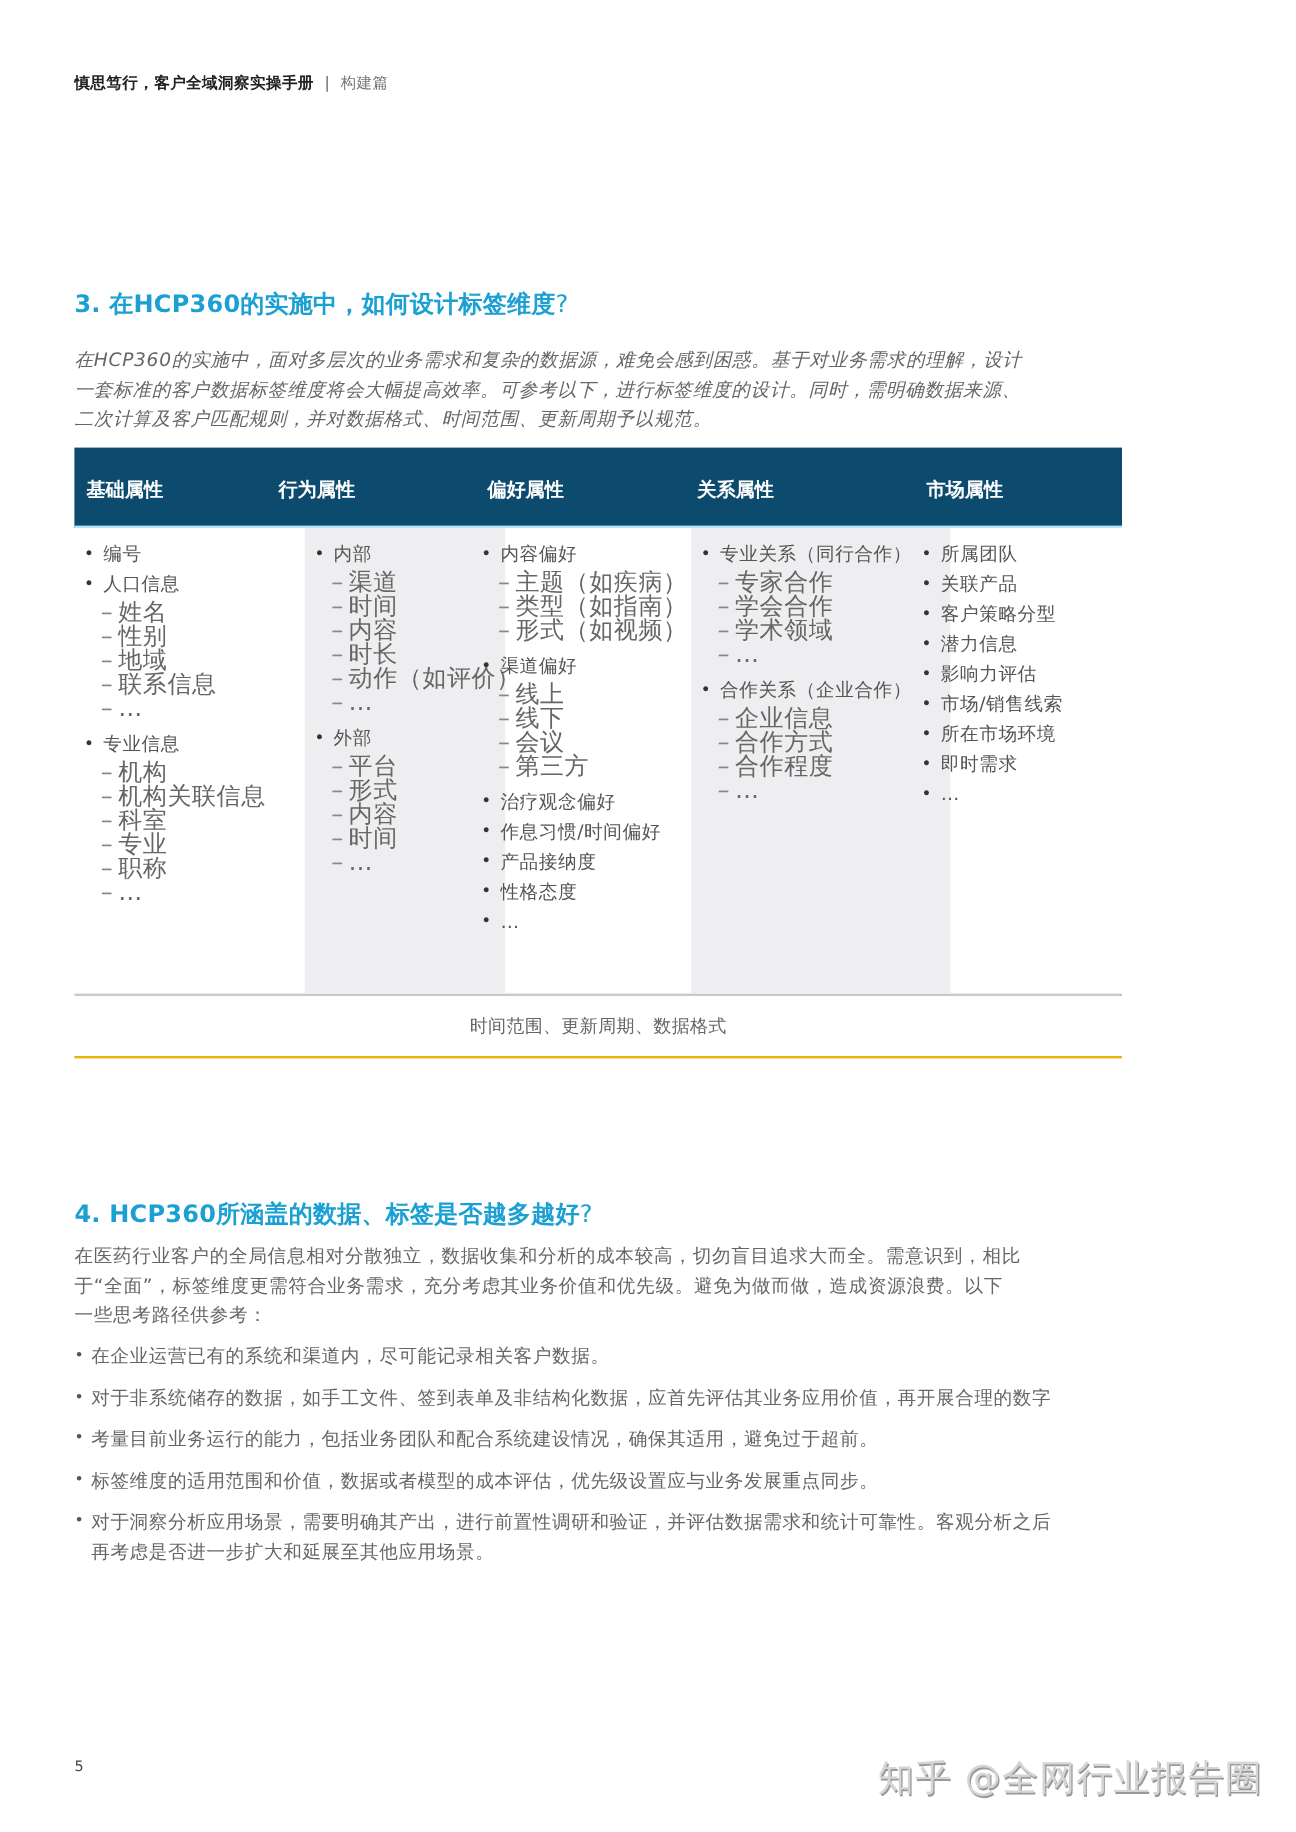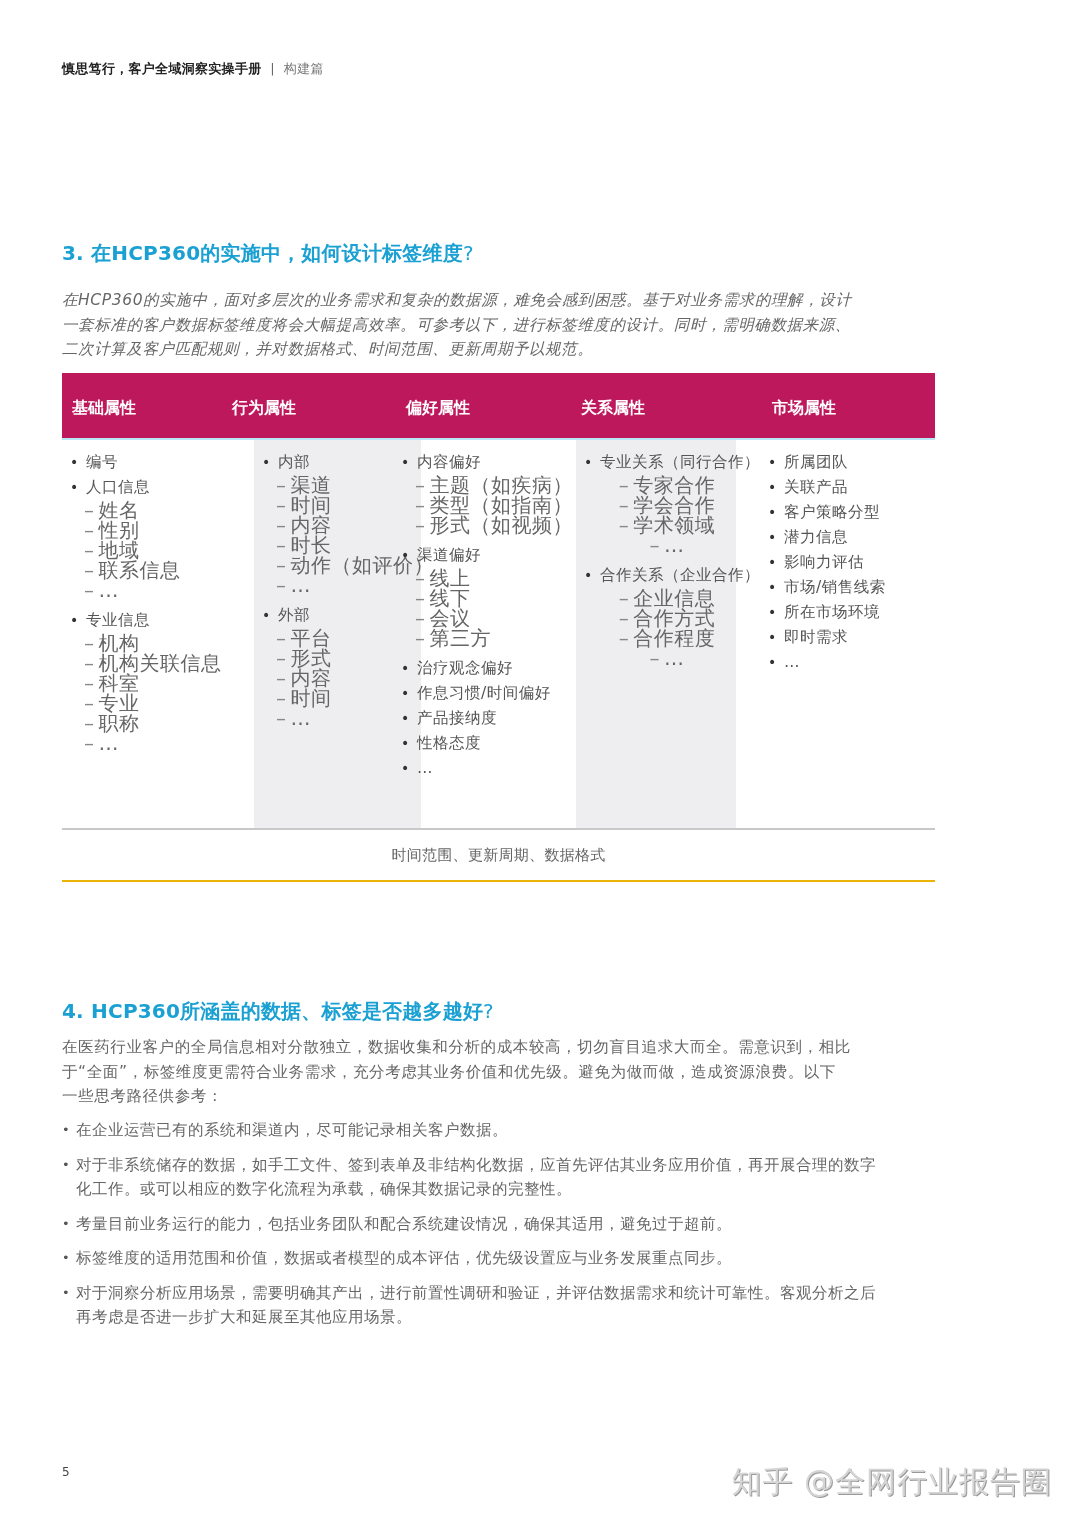--- a/index.html
+++ b/index.html
@@ -20,21 +20,21 @@
   }
   .section-title .q { font-weight: normal; color: #1aa0d2; }
   .para {
     position: absolute; left: 62px; width: 875px; font-size: 15.5px; line-height: 24.5px; color: #666;
     letter-spacing: 0.6px; margin: 0;
   }
 
   
   .table { position: absolute; left: 62px; top: 373px; width: 873px; }
   .thead {
-    height: 65px; background: #be185d; display: flex; align-items: center; position: relative;
+    height: 65px; background: #0c4a6e; display: flex; align-items: center; position: relative;
     border-bottom: 2px solid #b9e6f5;
   }
   .th { color: #fff; font-size: 16px; font-weight: bold; position: absolute; top: 25px; }
   .tbody { position: relative; height: 388px; }
   .col { position: absolute; top: 0; bottom: 0; padding-top: 10px; box-sizing: border-box; }
   .col.gray { background: #eeeef1; }
   .li { font-size: 15.5px; color: #555; line-height: 25px; position: relative; padding-left: 24px; white-space: nowrap; letter-spacing: 0.5px; }
   .li::before { content: "•"; position: absolute; left: 8px; color: #333; font-size: 14px; }
   .subli { font-size: 20px; color: #666; line-height: 20px; padding-left: 22px; white-space: nowrap; letter-spacing: 0.5px; }
   .subli .dash { color: #888; margin-right: 4px; }
@@ -131,21 +131,21 @@
         <div class="subli"><span class="dash">–</span><span>线下</span></div>
         <div class="subli"><span class="dash">–</span><span>会议</span></div>
         <div class="subli"><span class="dash">–</span><span>第三方</span></div>
         <div class="gap"></div>
         <div class="li">治疗观念偏好</div>
         <div class="li">作息习惯/时间偏好</div>
         <div class="li">产品接纳度</div>
         <div class="li">性格态度</div>
         <div class="li">…</div>
       </div>
-    <div class="col gray" id="col3" style="left:514px; width:160px;text-align:center;">
+    <div class="col gray" id="col3" style="left:514px; width:216px;">
         <div class="li">专业关系（同行合作）</div>
         <div class="subli"><span class="dash">–</span><span>专家合作</span></div>
         <div class="subli"><span class="dash">–</span><span>学会合作</span></div>
         <div class="subli"><span class="dash">–</span><span>学术领域</span></div>
         <div class="subli"><span class="dash">–</span><span>…</span></div>
         <div class="gap"></div>
         <div class="li">合作关系（企业合作）</div>
         <div class="subli"><span class="dash">–</span><span>企业信息</span></div>
         <div class="subli"><span class="dash">–</span><span>合作方式</span></div>
         <div class="subli"><span class="dash">–</span><span>合作程度</span></div>
@@ -175,21 +175,20 @@
   <div>于“全面”，标签维度更需符合业务需求，充分考虑其业务价值和优先级。避免为做而做，造成资源浪费。以下</div>
   <div>一些思考路径供参考：</div>
 </div>
 
 <div class="bullets" id="bullets">
     <div class="bullet">
       <div>在企业运营已有的系统和渠道内，尽可能记录相关客户数据。</div>
     </div>
     <div class="bullet">
       <div>对于非系统储存的数据，如手工文件、签到表单及非结构化数据，应首先评估其业务应用价值，再开展合理的数字</div>
-      <div>化工作。或可以相应的数字化流程为承载，确保其数据记录的完整性。</div>
     </div>
     <div class="bullet">
       <div>考量目前业务运行的能力，包括业务团队和配合系统建设情况，确保其适用，避免过于超前。</div>
     </div>
     <div class="bullet">
       <div>标签维度的适用范围和价值，数据或者模型的成本评估，优先级设置应与业务发展重点同步。</div>
     </div>
     <div class="bullet">
       <div>对于洞察分析应用场景，需要明确其产出，进行前置性调研和验证，并评估数据需求和统计可靠性。客观分析之后</div>
       <div>再考虑是否进一步扩大和延展至其他应用场景。</div>

